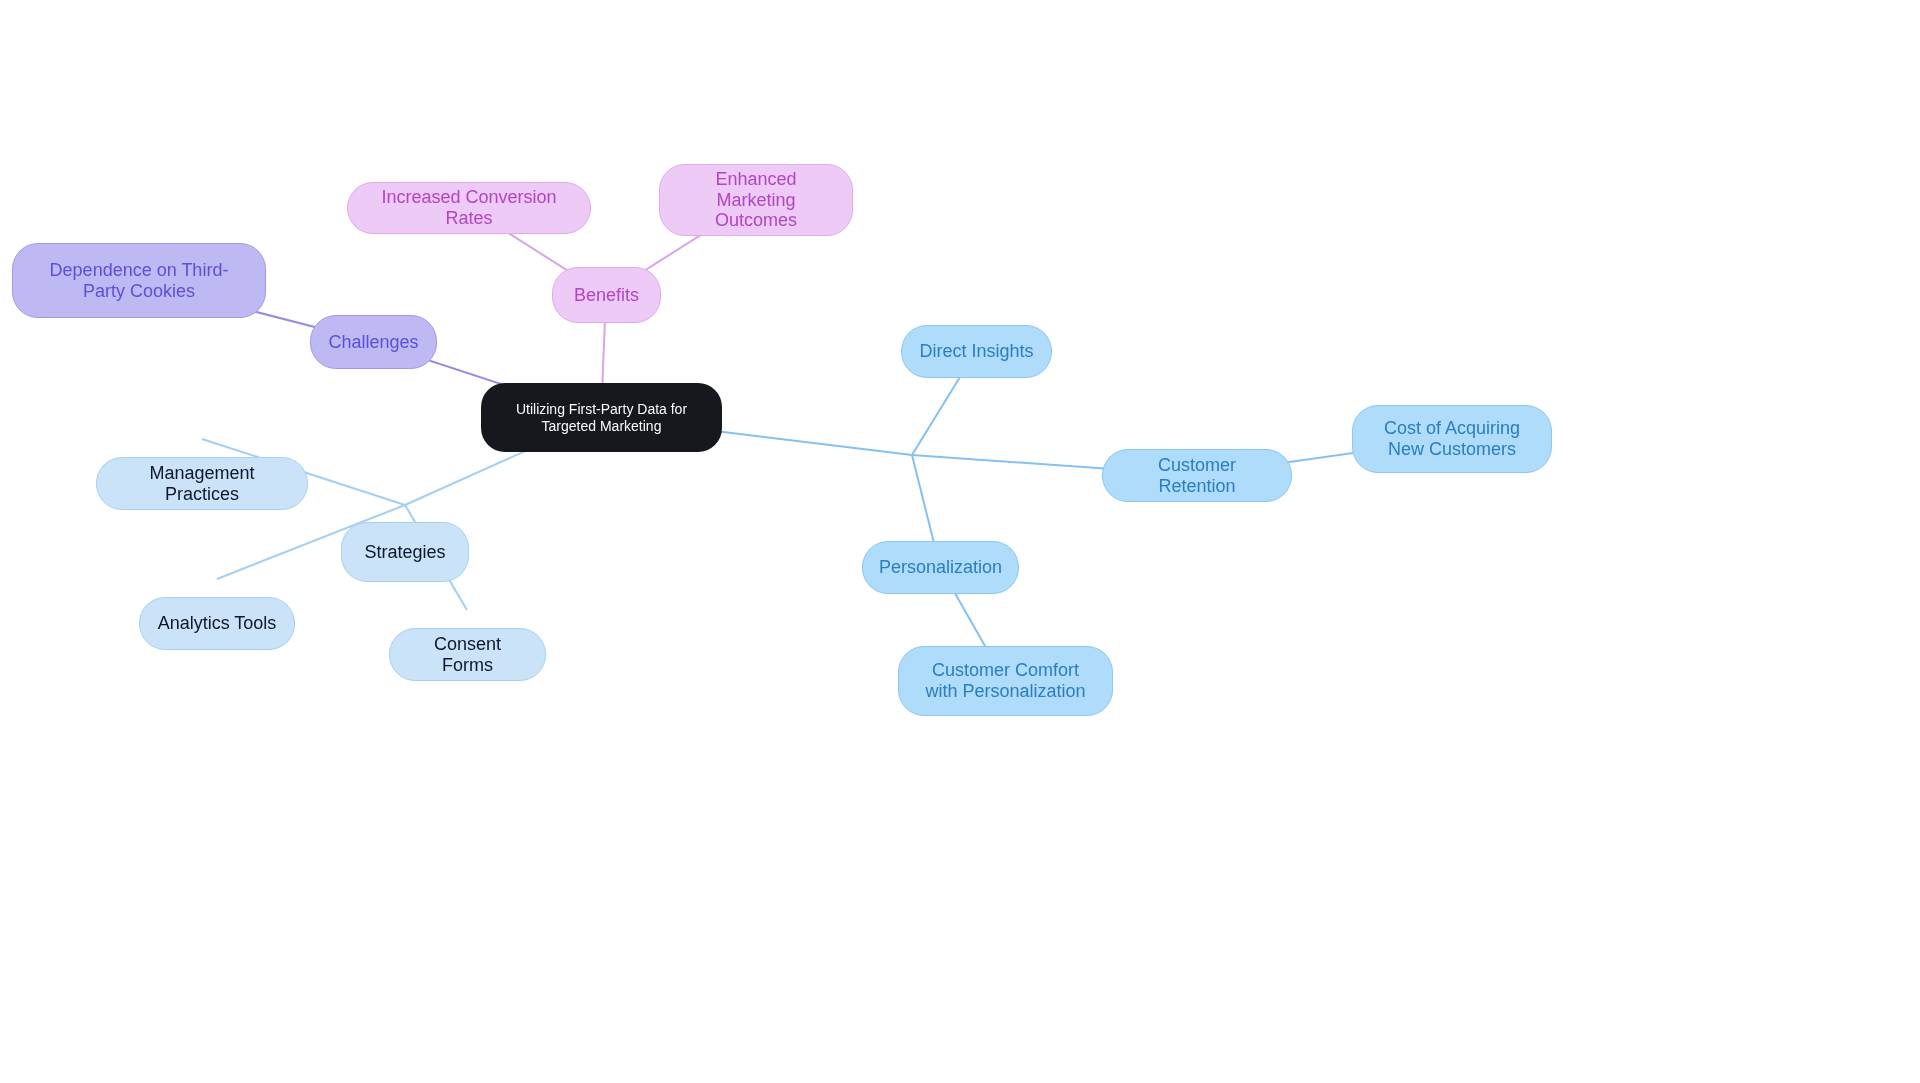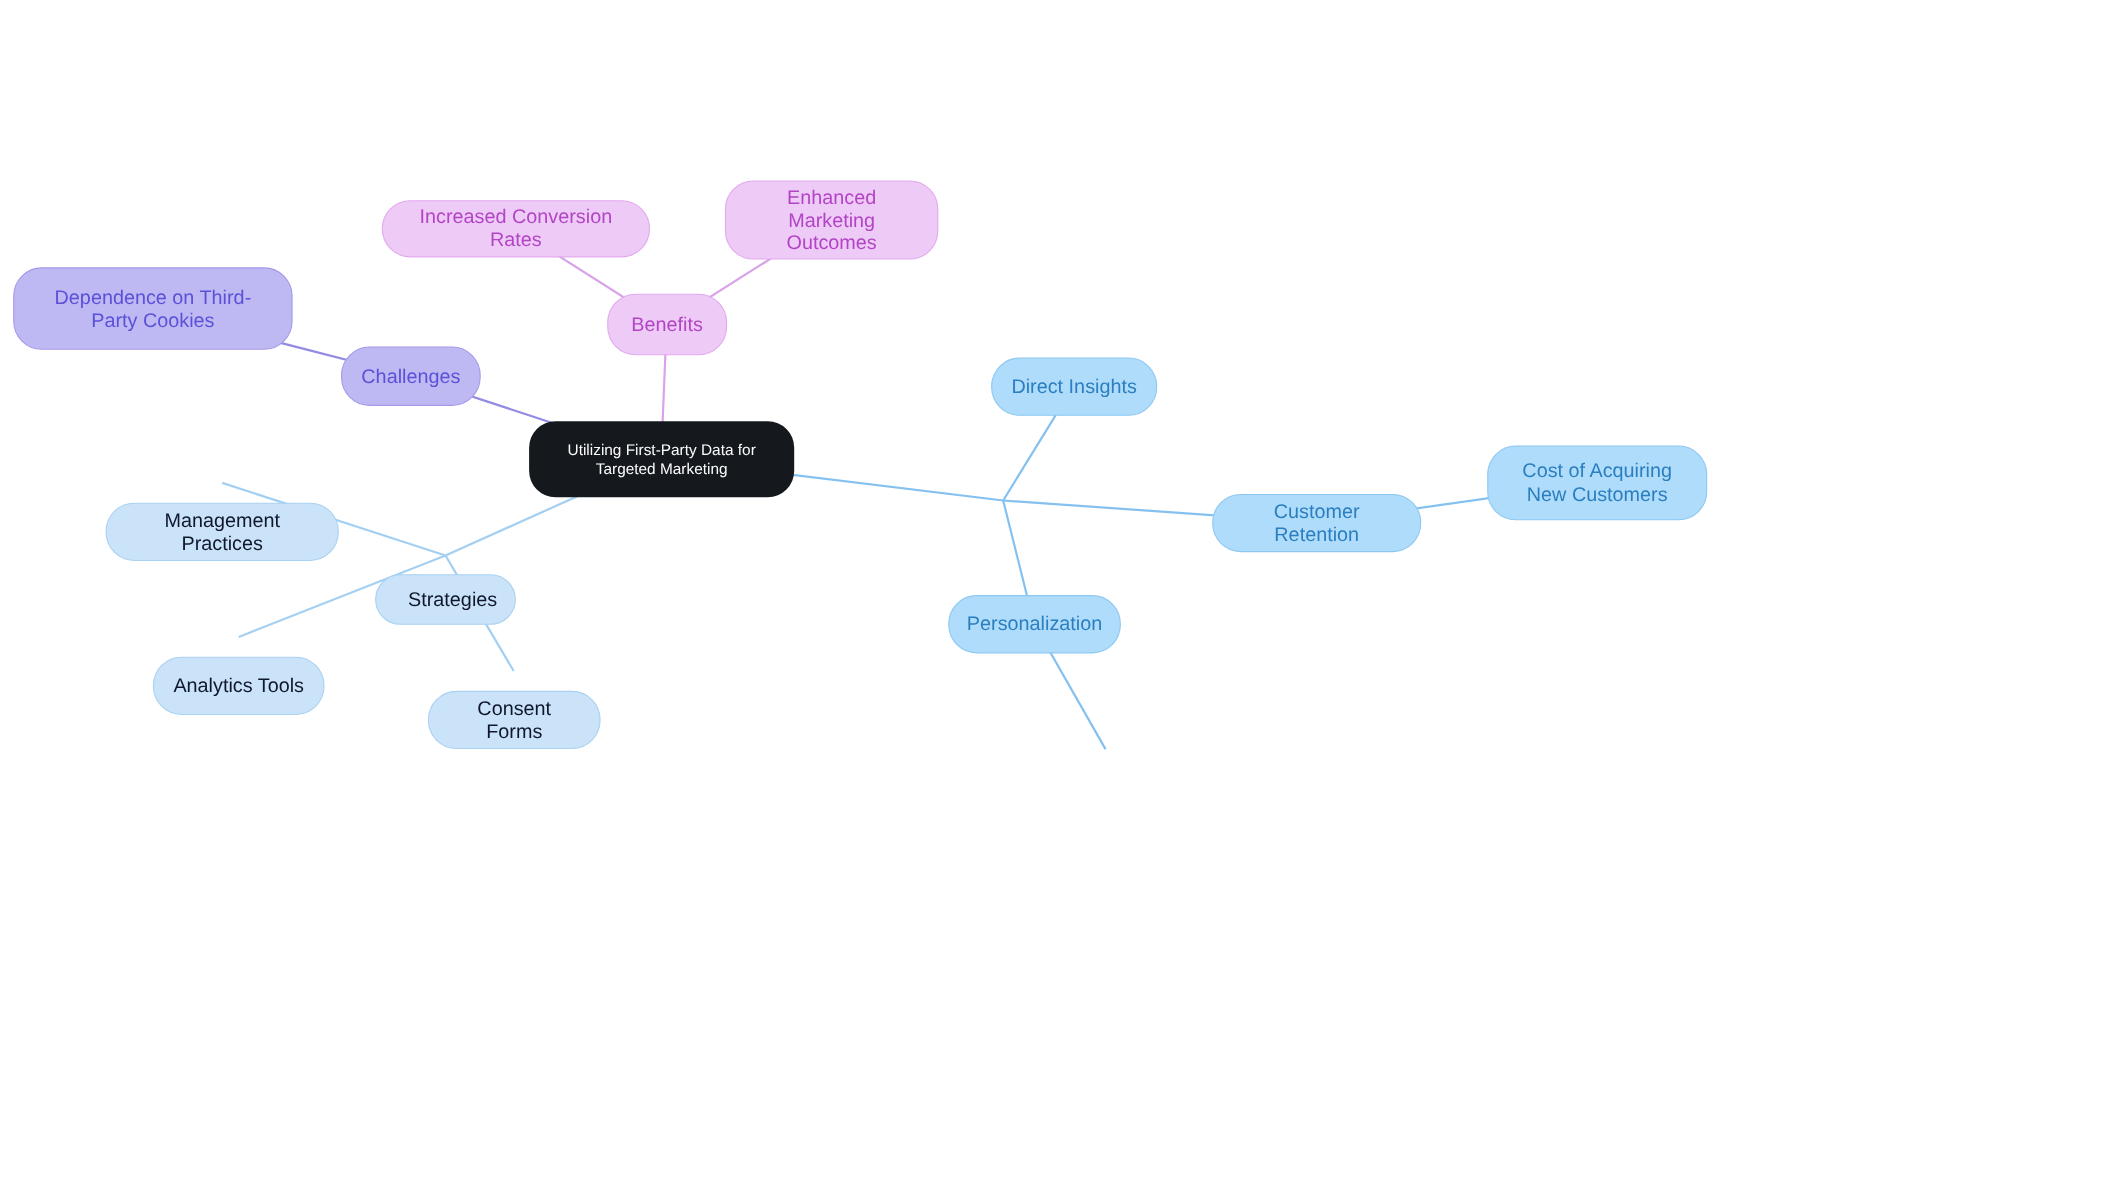--- a/index.html
+++ b/index.html
@@ -112,21 +112,21 @@
     <span>Enhanced Marketing Outcomes</span>
   </div>
 
   <div class="node theme-purple" style="left:310px; top:315px; width:127px; height:54px;">
     <span>Challenges</span>
   </div>
   <div class="node theme-purple" style="left:12px; top:243px; width:254px; height:75px;">
     <span>Dependence on Third-Party Cookies</span>
   </div>
 
-  <div class="node theme-blue-a" style="left:341px; top:478px; width:128px; height:46px;justify-content:flex-end;">
+  <div class="node theme-blue-a" style="left:341px; top:478px; width:128px; height:60px;">
     <span>Strategies</span>
   </div>
   <div class="node theme-blue-a" style="left:96px; top:413px; width:212px; height:53px;">
     <span>Management Practices</span>
   </div>
   <div class="node theme-blue-a" style="left:139px; top:553px; width:156px; height:53px;">
     <span>Analytics Tools</span>
   </div>
   <div class="node theme-blue-a" style="left:389px; top:584px; width:157px; height:53px;">
     <span>Consent Forms</span>
@@ -137,14 +137,17 @@
   </div>
   <div class="node theme-blue-b" style="left:1352px; top:405px; width:200px; height:68px;">
     <span>Cost of Acquiring New Customers</span>
   </div>
   <div class="node theme-blue-b" style="left:1102px; top:449px; width:190px; height:53px;">
     <span>Customer Retention</span>
   </div>
   <div class="node theme-blue-b" style="left:862px; top:541px; width:157px; height:53px;">
     <span>Personalization</span>
   </div>
+  <div class="node theme-blue-b" style="left:898px; top:646px; width:215px; height:70px;">
+    <span>Customer Comfort with Personalization</span>
+  </div>
 
 </div>
 
 </body></html>

